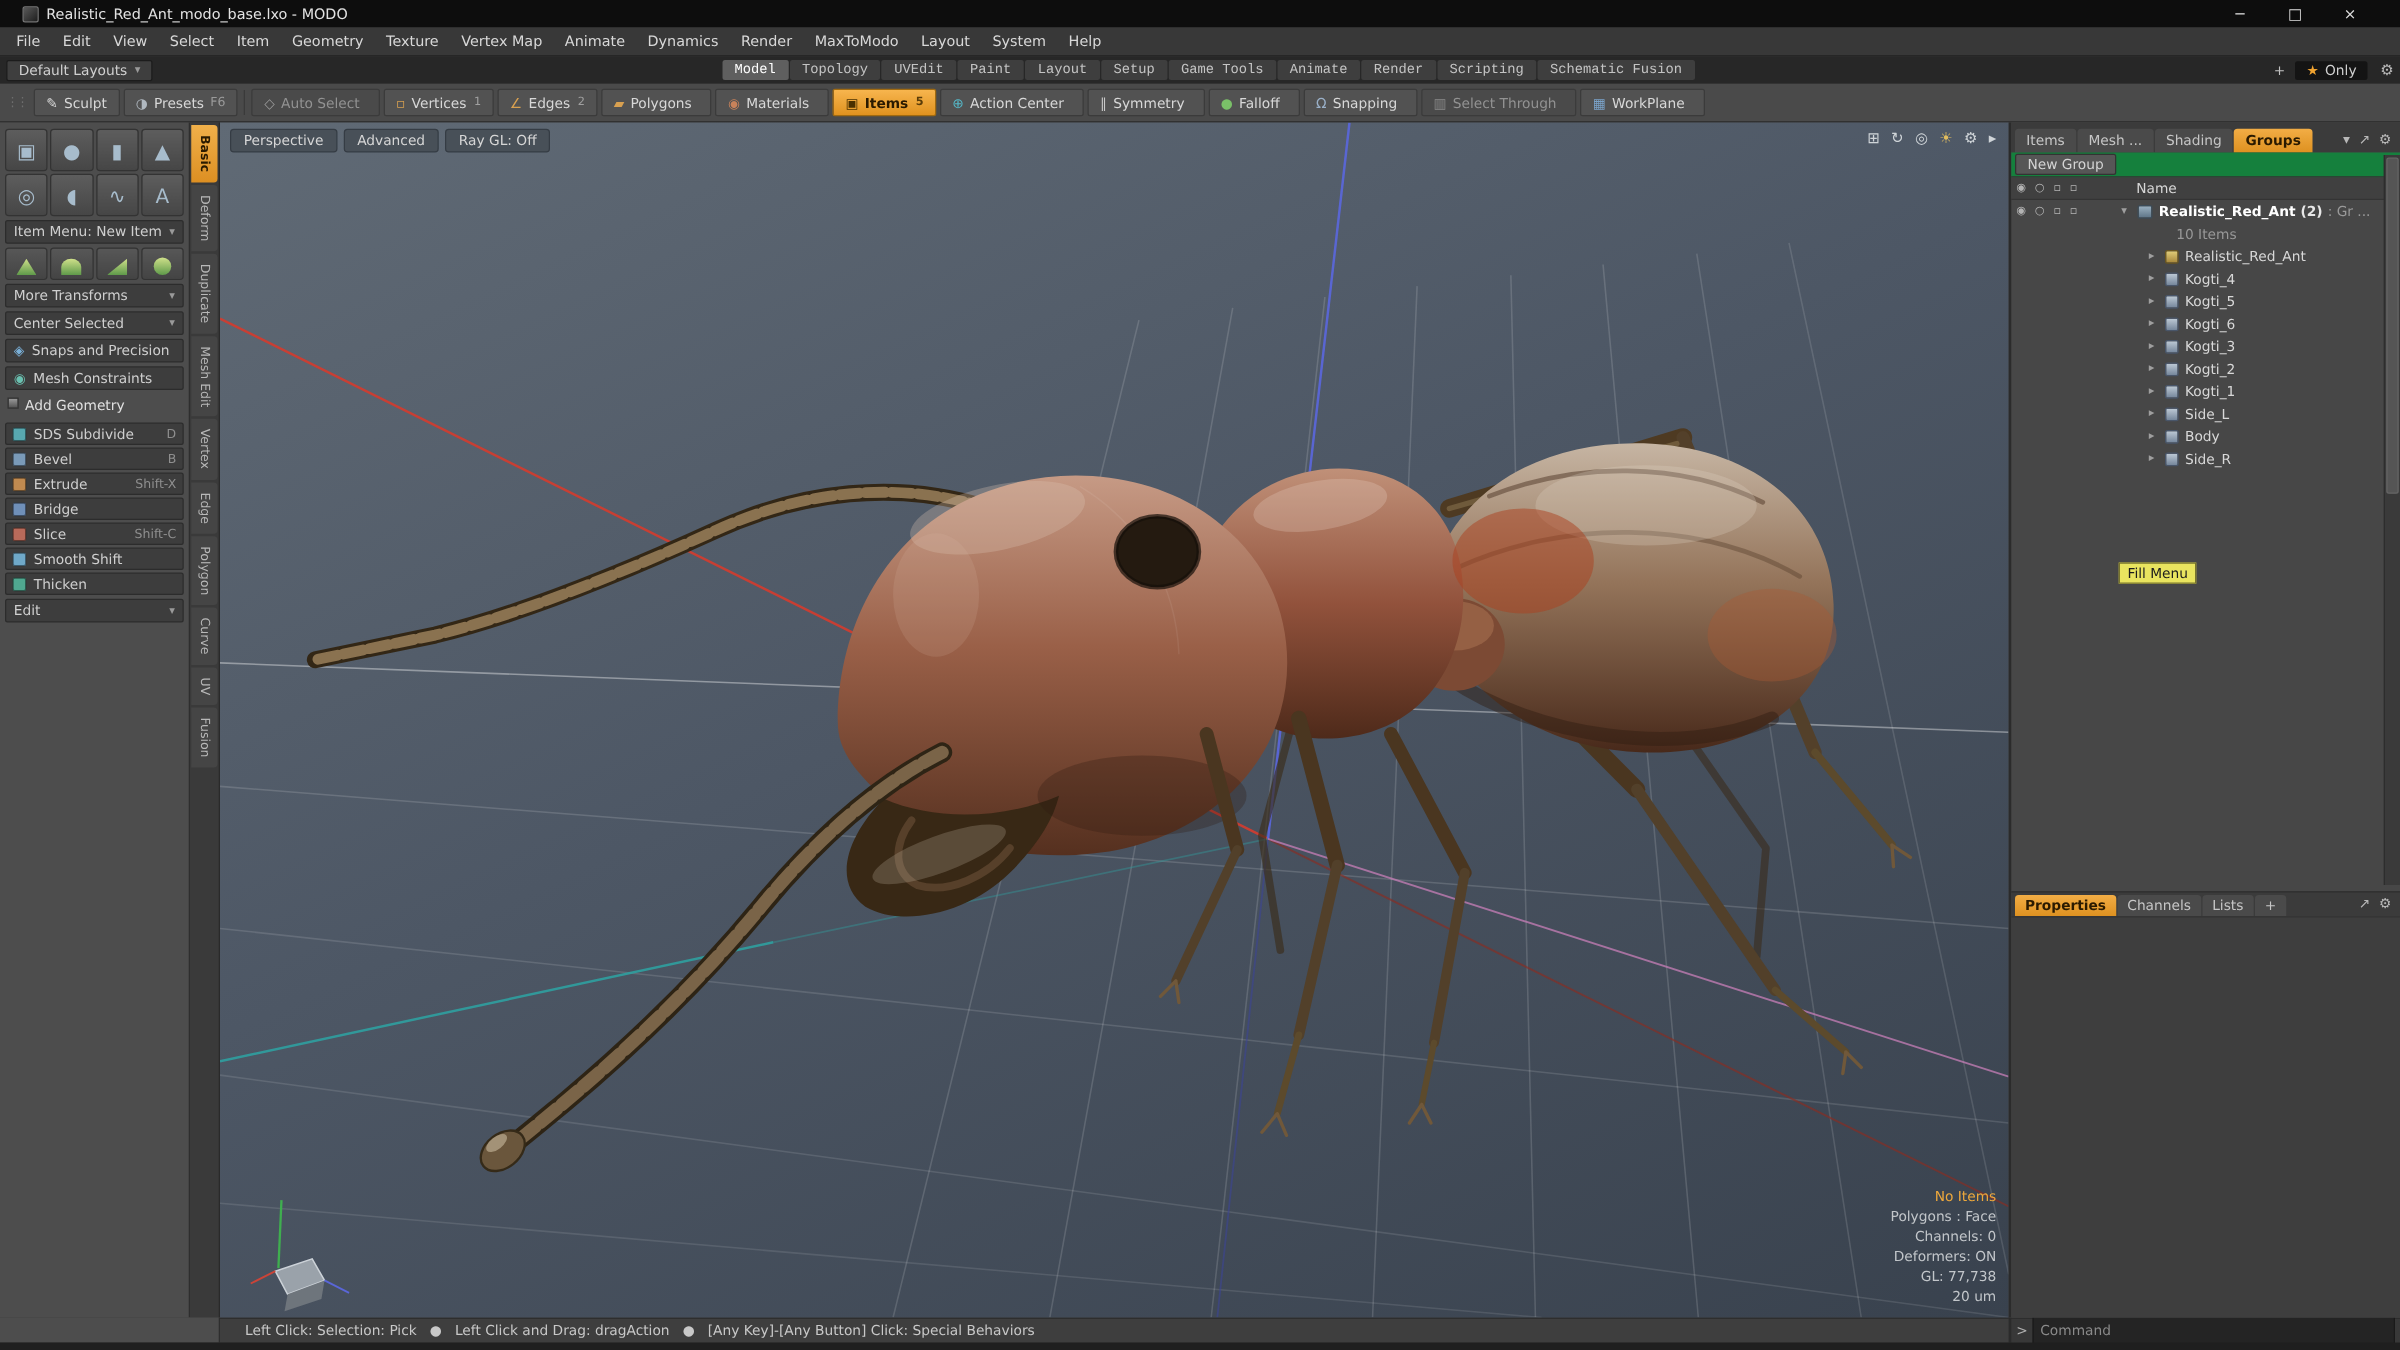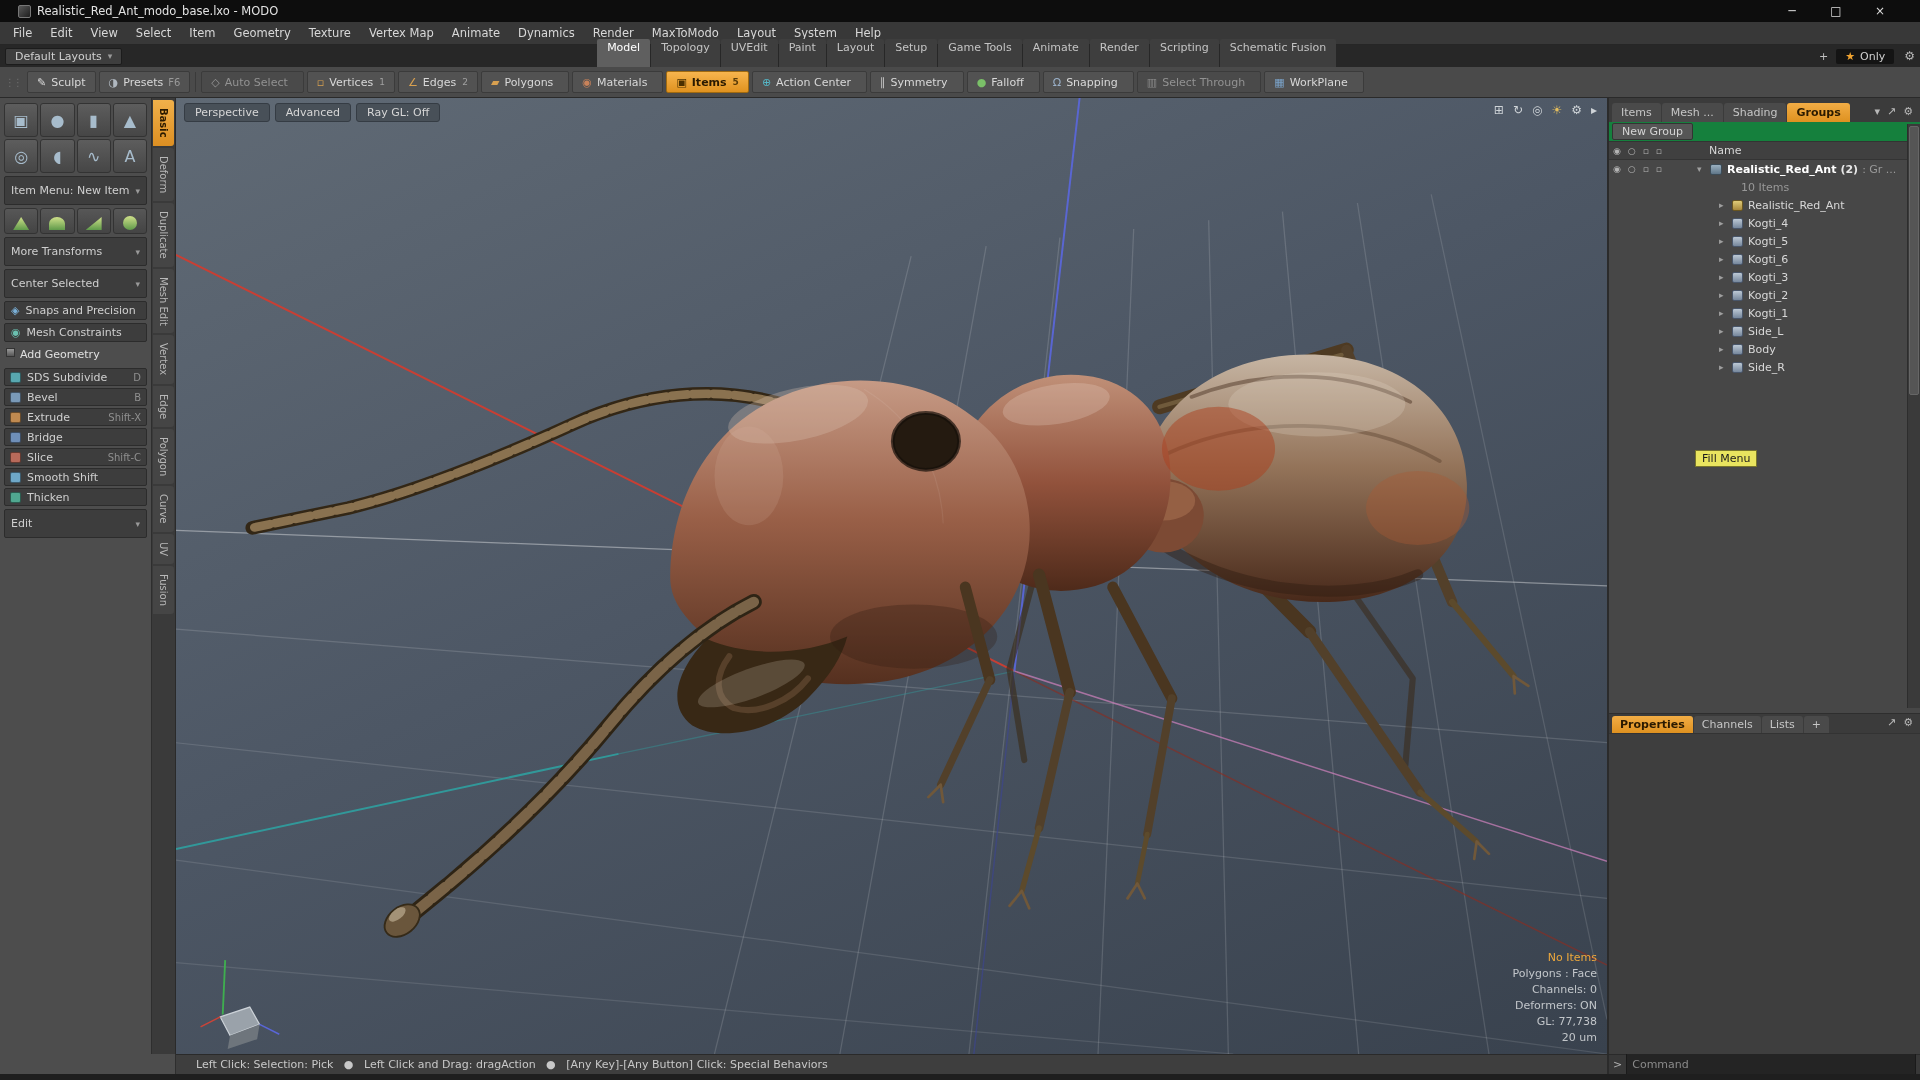--- a/index.html
+++ b/index.html
@@ -16,21 +16,21 @@
 
 
 .menubar{height:23px;background:#383838;border-bottom:1px solid #262626;display:flex;align-items:center;padding-left:4px;flex:0 0 auto;}
 .menu-item{padding:2px 9px;color:#d8d8d8;font-size:11.5px;}
 
 
 .layoutbar{height:22px;background:#272727;display:flex;align-items:center;padding:0 5px;flex:0 0 auto;}
 .lp-btn{display:flex;align-items:center;gap:6px;background:#3e3e3e;border:1px solid #1c1c1c;border-radius:2px;padding:1px 9px;color:#d0d0d0;}
 .carat{color:#9a9a9a;font-size:9px;}
 .layout-tabs{display:flex;gap:1px;margin:0 auto;align-items:center;}
-.layout-tab{padding:2px 10px 19px;background:#3e3e3e;color:#c4c4c4;border-radius:2px;}
+.layout-tab{padding:2px 10px 2px;background:#3e3e3e;color:#c4c4c4;border-radius:2px;font-family:Liberation Mono, monospace;}
 .layout-tab.active{background:#5f5f5f;color:#fff;}
 .add-tab{padding:2px 8px;color:#c0c0c0;}
 .only-box{display:flex;align-items:center;gap:5px;background:#141414;border-radius:2px;padding:1px 9px;margin-right:10px;}
 .star-icon{color:#f0a330;}
 .gear-glyph{color:#b8b8b8;font-size:12px;}
 
 
 .toolbar{height:31px;background:#4a4a4a;display:flex;align-items:center;gap:3px;padding:0 5px;border-bottom:1px solid #2a2a2a;flex:0 0 auto;}
 .grip{color:#6e6e6e;font-size:10px;letter-spacing:-2px;margin-right:3px;}
 .tbtn{height:22px;display:flex;align-items:center;gap:5px;padding:0 9px;background:#525252;border:1px solid #3b3b3b;border-radius:2px;color:#d8d8d8;white-space:nowrap;}
@@ -44,21 +44,21 @@
 .mode-group{display:flex;gap:3px;align-items:center;}
 
 
 .content{flex:1;display:flex;min-height:0;}
 
 
 .left-panel{width:152px;background:#4d4d4d;border-right:1px solid #2e2e2e;padding:5px 4px;display:flex;flex-direction:column;gap:3px;overflow:hidden;flex:0 0 auto;}
 .tool-grid{display:grid;grid-template-columns:repeat(4,1fr);gap:2px;}
 .tool-cell{height:34px;background:linear-gradient(#5d5d5d,#464646);border:1px solid #333;border-radius:3px;display:flex;align-items:center;justify-content:center;}
 .tool-cell .glyph{color:#a7bccc;font-size:16px;}
-.dropdown-btn{height:29px;background:#3d3d3d;border:1px solid #2c2c2c;border-radius:2px;display:flex;align-items:center;padding:0 6px;color:#cfcfcf;}
+.dropdown-btn{height:19px;background:#3d3d3d;border:1px solid #2c2c2c;border-radius:2px;display:flex;align-items:center;padding:0 6px;color:#cfcfcf;}
 .dropdown-btn .carat{margin-left:auto;}
 .falloff-row{display:grid;grid-template-columns:repeat(4,1fr);gap:2px;}
 .falloff-cell{height:26px;background:linear-gradient(#575757,#444);border:1px solid #333;border-radius:3px;display:flex;align-items:flex-end;justify-content:center;padding-bottom:3px;}
 .falloff-shape{width:16px;height:13px;background:linear-gradient(#cfe08a,#5f9a4a);}
 .falloff-cell:nth-child(1) .falloff-shape{clip-path:polygon(50% 0,100% 100%,0 100%);}
 .falloff-cell:nth-child(2) .falloff-shape{border-radius:50% 50% 0 0;}
 .falloff-cell:nth-child(3) .falloff-shape{clip-path:polygon(0 100%,100% 0,100% 100%);}
 .falloff-cell:nth-child(4) .falloff-shape{border-radius:50%;height:14px;width:14px;}
 .panel-btn{height:19px;background:#3d3d3d;border:1px solid #2c2c2c;border-radius:2px;display:flex;align-items:center;gap:6px;padding:0 6px;color:#cfcfcf;}
 .panel-btn .picon{font-size:11px;color:#7ab0d8;}

